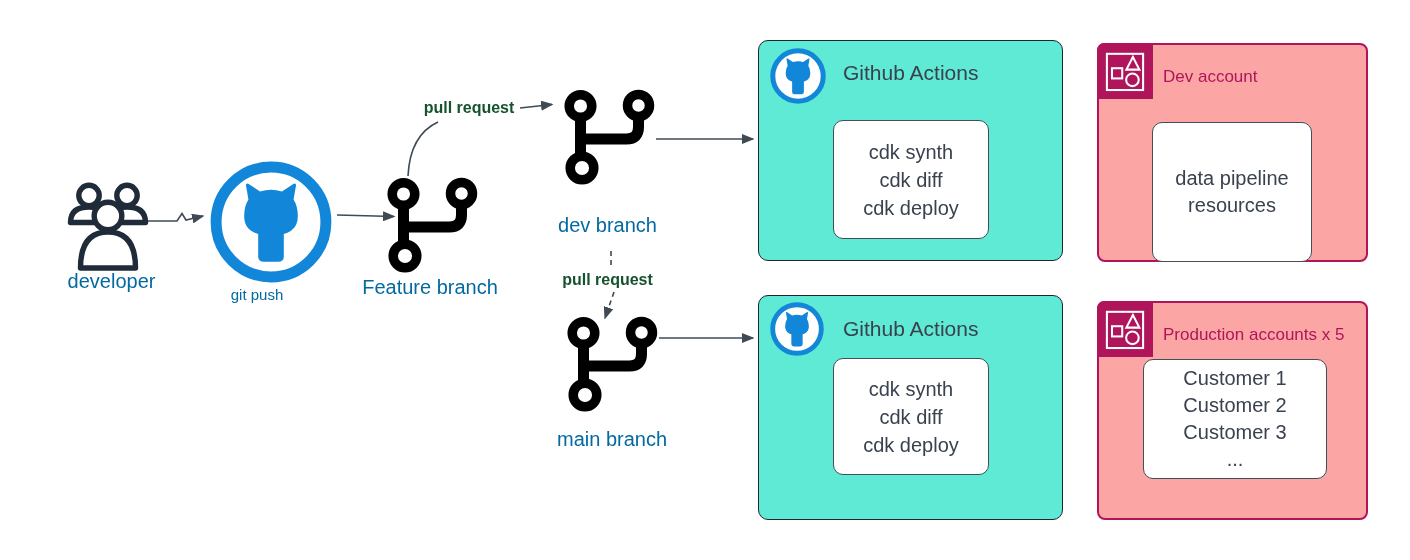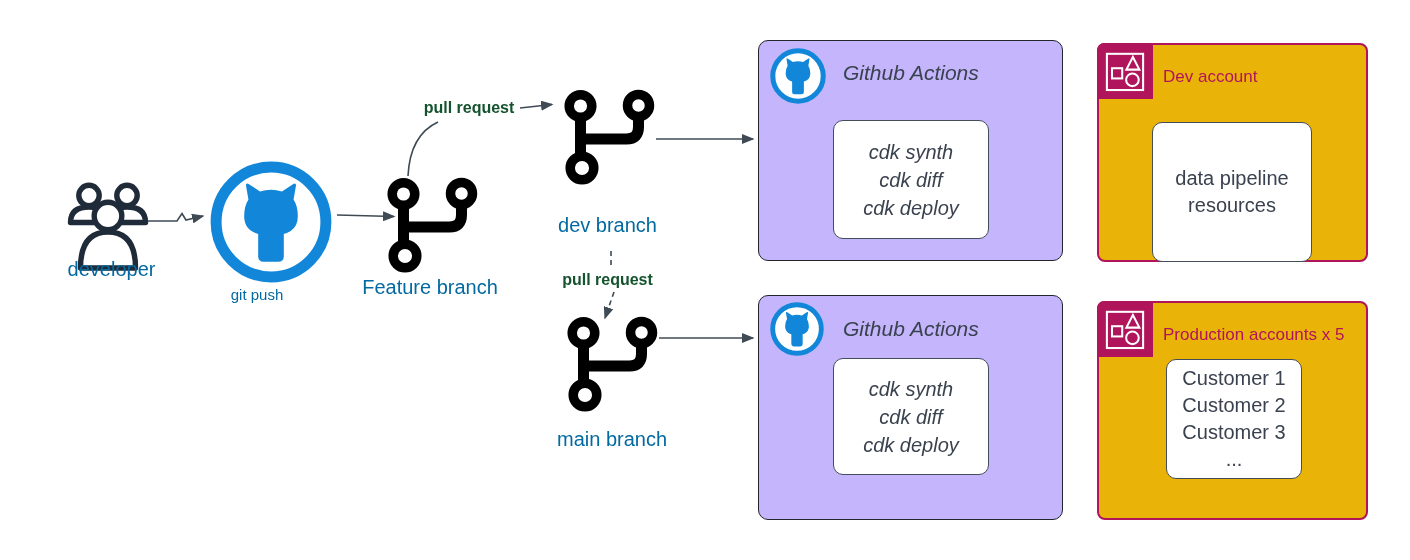--- a/index.html
+++ b/index.html
@@ -1,25 +1,25 @@
 <!DOCTYPE html>
 <html><head>
 <meta charset="utf-8">
 <style>
   html,body{margin:0;padding:0;background:#ffffff;}
   .canvas{position:relative;width:1410px;height:560px;background:#fff;
           font-family:"Liberation Sans",sans-serif;overflow:hidden;}
   .lbl{position:absolute;color:#0369a1;font-size:20px;text-align:center;white-space:nowrap;}
   .pr-lbl{position:absolute;color:#14532d;font-size:16px;font-weight:700;white-space:nowrap;text-align:center;}
-  .gh-box{position:absolute;border:1.5px solid #20262c;border-radius:10px;background:#c4b5fd;box-sizing:border-box;font-style:italic;}
+  .gh-box{position:absolute;border:1.5px solid #20262c;border-radius:10px;background:#5eead4;box-sizing:border-box;}
   .gh-title{position:absolute;font-size:21px;color:#39424e;white-space:nowrap;}
   .inner-box{position:absolute;border:1.5px solid #434e59;border-radius:10px;background:#fff;box-sizing:border-box;
              display:flex;flex-direction:column;align-items:center;justify-content:center;
              font-size:20px;color:#39424e;line-height:28px;text-align:center;}
-  .acct-box{position:absolute;border:2px solid #b0155b;border-radius:8px;background:#eab308;box-sizing:border-box;}
+  .acct-box{position:absolute;border:2px solid #b0155b;border-radius:8px;background:#fca5a5;box-sizing:border-box;}
   .acct-corner{position:absolute;left:-2px;top:-2px;width:56px;height:56px;background:#b0155b;
                border-radius:7px 0 0 0;display:flex;align-items:center;justify-content:center;}
   .acct-title{position:absolute;left:64px;top:22px;font-size:17px;color:#b0155b;white-space:nowrap;}
   .acct-inner{line-height:27px;}
   .connectors{position:absolute;left:0;top:0;}
   .icon-svg{position:absolute;}
 </style>
 </head>
 <body>
 
@@ -78,21 +78,21 @@
       <path d="M656 139 L753 139" marker-end="url(#ah)"></path>
       <path d="M611 251 L611 267" stroke-dasharray="5 4"></path>
       <path d="M614 292 L605 318" stroke-dasharray="5 4" marker-end="url(#ah)"></path>
       <path d="M659 338 L753 338" marker-end="url(#ah)"></path>
     </g>
   </svg>
 
   <svg class="icon-svg" style="left:67px;top:181px" width="82" height="90">
       <use href="#sym-people"></use>
     </svg>
-  <div class="lbl" style="left:49px;top:258px;width:125px">developer</div>
+  <div class="lbl" style="left:49px;top:270px;width:125px">developer</div>
 
   <svg class="icon-svg" style="left:210px;top:161px" width="122" height="122">
       <use href="#sym-github"></use>
     </svg>
   <div class="lbl" style="left:196px;top:286px;width:122px;font-size:15px">git push</div>
 
   <svg class="icon-svg" style="left:386px;top:177px" width="92" height="96">
       <use href="#sym-git-branch"></use>
     </svg>
   <div class="lbl" style="left:355px;top:276px;width:150px">Feature branch</div>
@@ -147,21 +147,21 @@
     </div>
   </div>
 
   <div class="acct-box" style="left:1097px;top:301px;width:271px;height:219px">
     <div class="acct-corner">
       <svg width="52" height="52">
           <use href="#sym-account"></use>
         </svg>
     </div>
     <div class="acct-title">Production accounts x 5</div>
-    <div class="inner-box acct-inner" style="left:67px;top:56px;width:136px;height:120px">
+    <div class="inner-box acct-inner" style="left:44px;top:56px;width:184px;height:120px">
       <div>Customer 1</div>
       <div>Customer 2</div>
       <div>Customer 3</div>
       <div>...</div>
     </div>
   </div>
 
 </div>
 
 </body></html>

